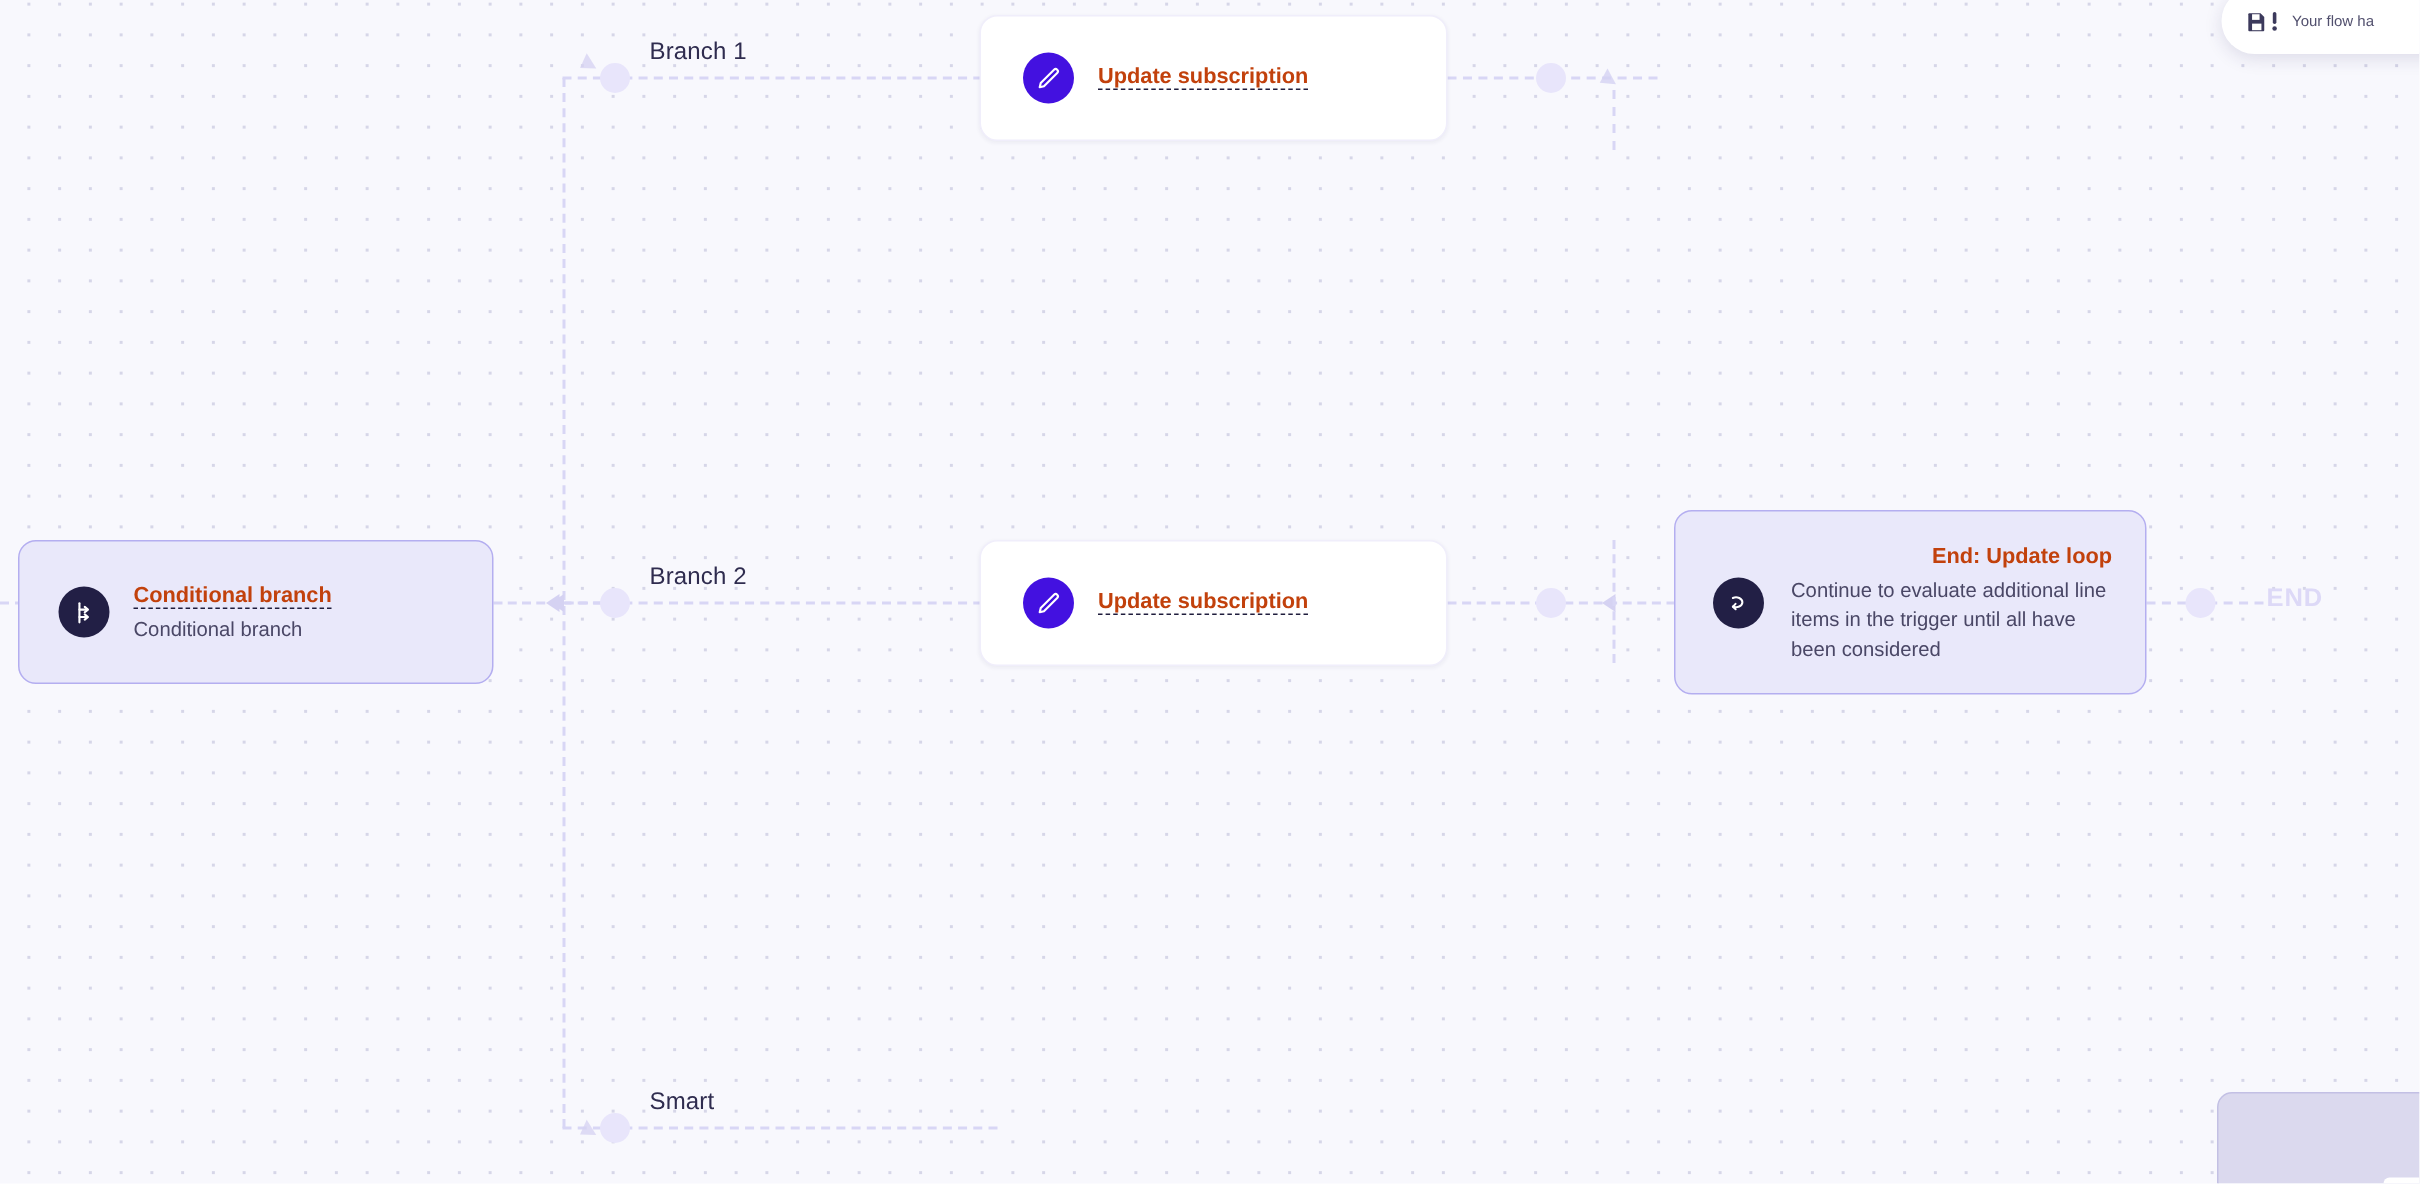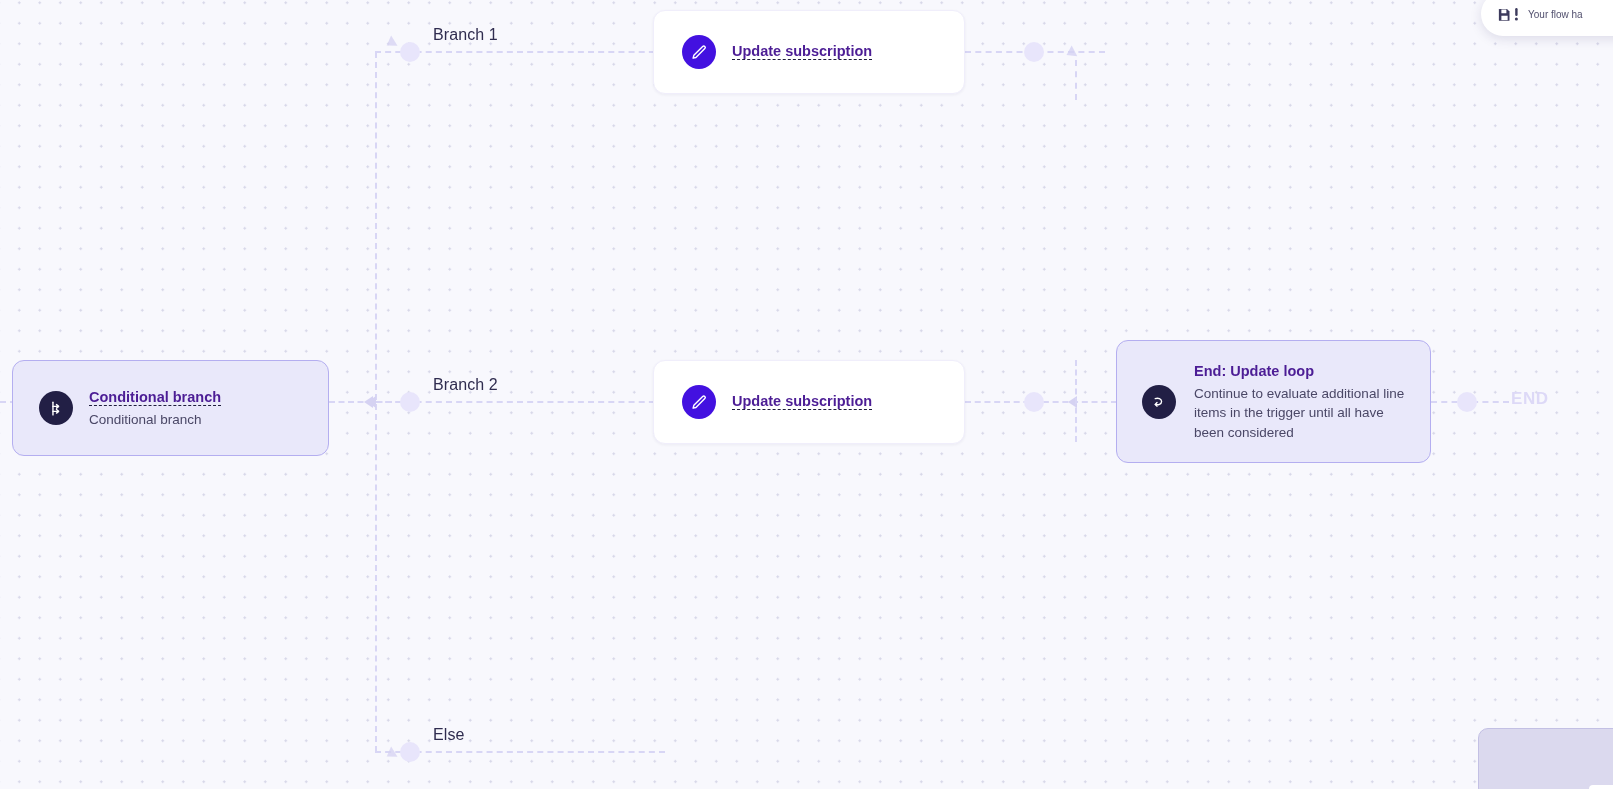--- a/index.html
+++ b/index.html
@@ -76,24 +76,25 @@
     align-items: center;
     justify-content: center;
   }
   .node-icon svg { display: block; }
 
   .node-body { margin-left: 16px; }
 
   .node-title {
     font-size: 14.5px;
     font-weight: bold;
-    color: #4c1d95;
+    color: #c2410c;
     border-bottom: 1.6px dashed #1f1d3d;
     display: inline;
     line-height: 1.45;
+    text-align: right;
   }
   .node-sub {
     font-size: 13.5px;
     color: #4a4766;
     line-height: 1.42;
     margin-top: 2px;
   }
 
   
   #node-conditional {
@@ -219,21 +220,21 @@
   <div class="arrow-left" style="left:1068px; top:396px;"></div>
   <div class="edge-v" style="left:1075px; top:360px; height:82px;"></div>
 
   <div class="edge-h" style="left:1431px; top:401px; width:78px;"></div>
   <div class="edge-dot" style="left:1457px; top:392px;"></div>
 
   <div class="branch-label" style="left:433px; top:26px;">Branch 1</div>
 
   <div class="branch-label" style="left:433px; top:376px;">Branch 2</div>
 
-  <div class="branch-label" style="left:433px; top:726px;">Else</div>
+  <div class="branch-label" style="left:433px; top:726px;">Smart</div>
 
   <div class="node" id="node-conditional">
     <div class="node-icon">
       <svg width="17" height="17" viewBox="0 0 24 24" fill="none" stroke="#ffffff" stroke-width="2" stroke-linecap="round" stroke-linejoin="round">
         <line x1="7" y1="3" x2="7" y2="21"></line>
         <path d="M7 9 L14 9"></path>
         <polyline points="12,6.5 15,9 12,11.5"></polyline>
         <path d="M7 16 L14 16"></path>
         <polyline points="12,13.5 15,16 12,18.5"></polyline>
       </svg>

